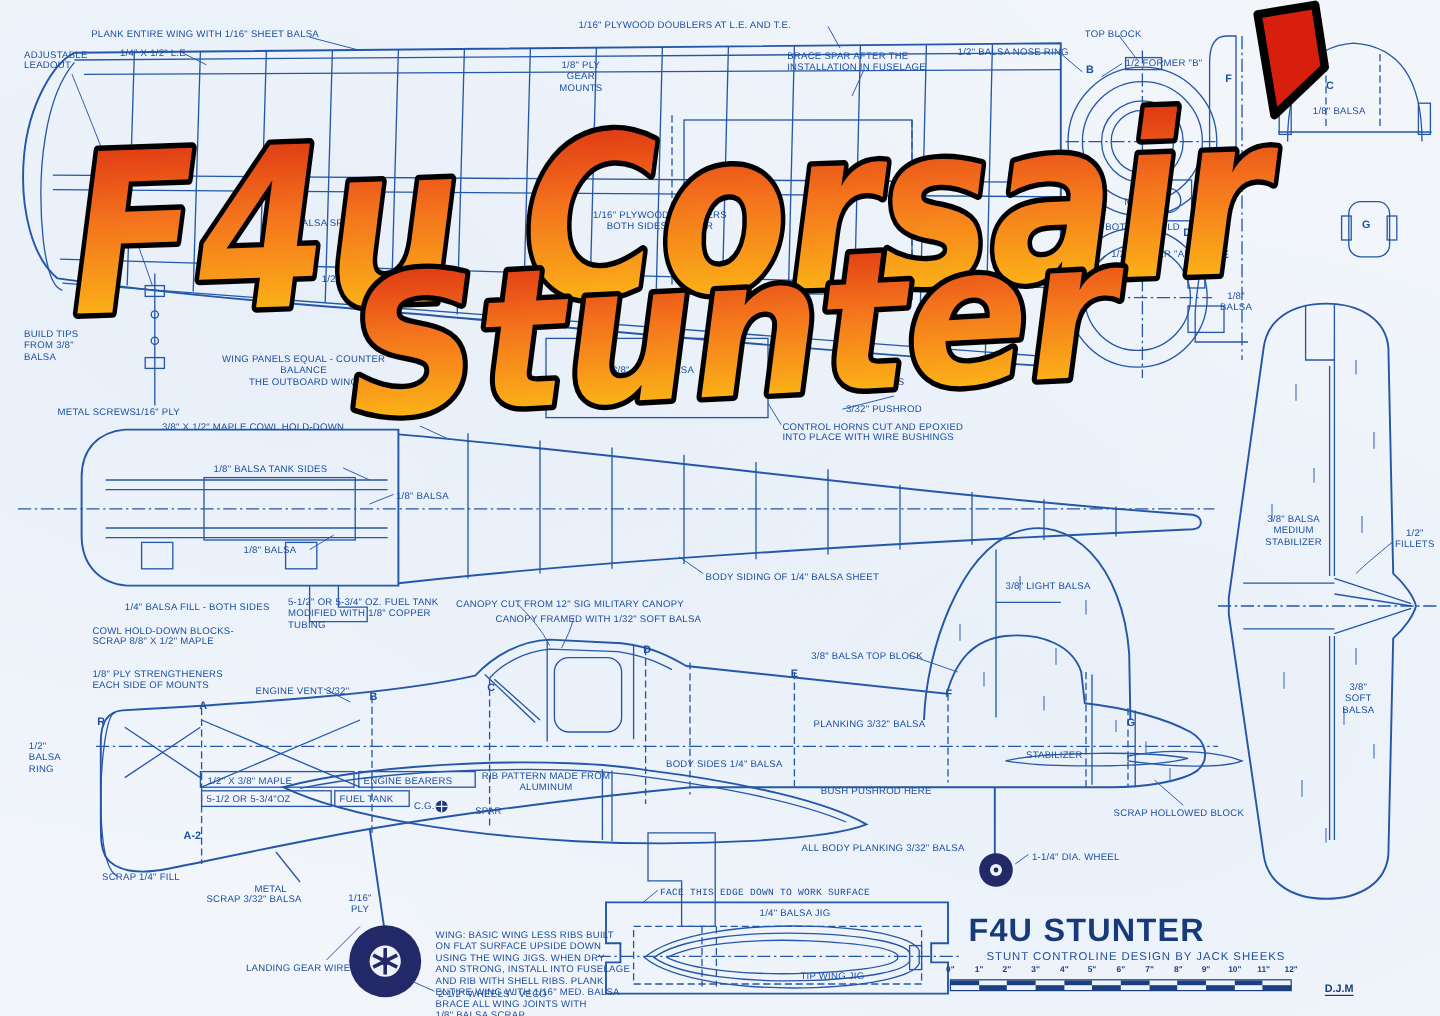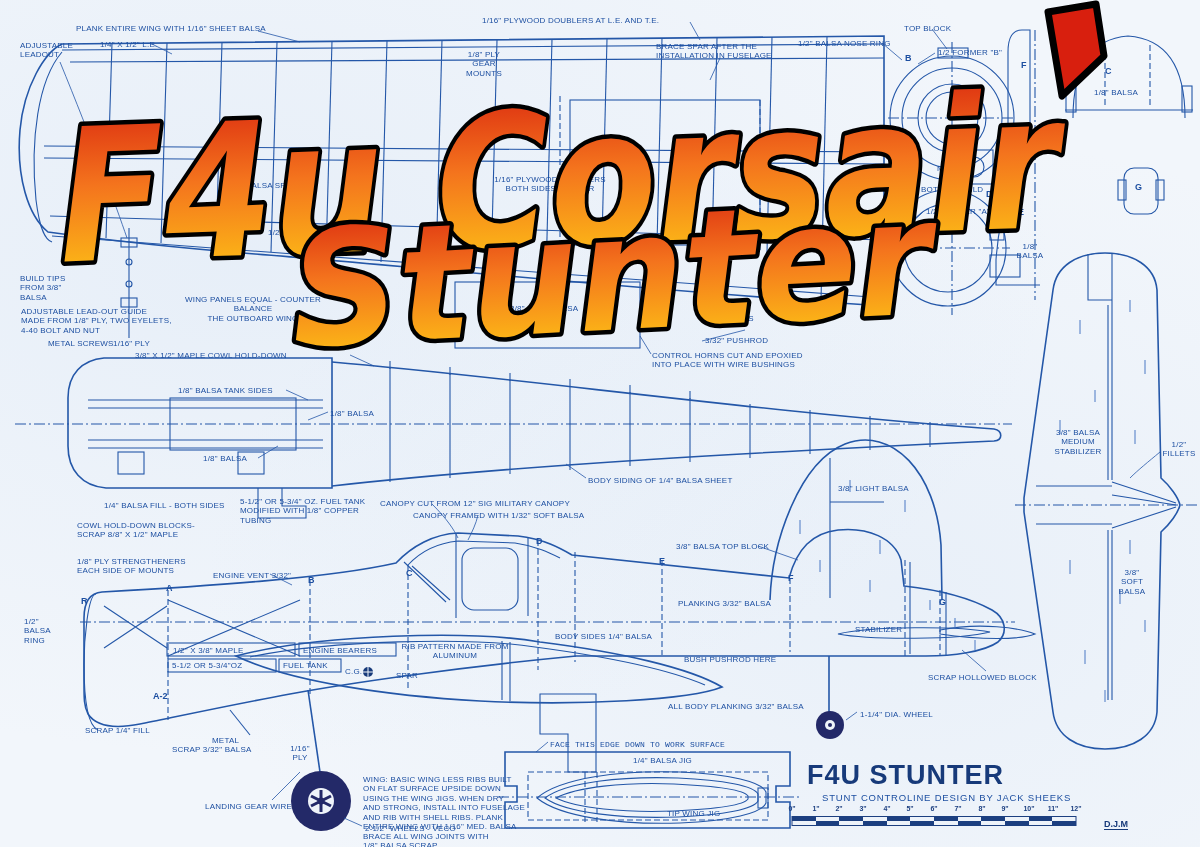--- a/index.html
+++ b/index.html
@@ -311,23 +311,20 @@
 <div class="st" style="left:1018px;top:207px;">E</div>
 <div class="lbl c" style="left:1008px;top:242px;width:44px;">1/8"
 BALSA</div>
 <div class="lbl c" style="left:470px;top:175px;width:160px;">1/16" PLYWOOD DOUBLERS
 BOTH SIDES OF SPAR</div>
 <div class="lbl" style="left:20px;top:274px;">BUILD TIPS
 FROM 3/8"
 BALSA</div>
 <div class="lbl c" style="left:168px;top:295px;width:170px;">WING PANELS EQUAL - COUNTER BALANCE
 THE OUTBOARD WING</div>
-<div class="lbl" style="left:21px;top:307px;">ADJUSTABLE LEAD-OUT GUIDE
-MADE FROM 1/8" PLY, TWO EYELETS,
-4-40 BOLT AND NUT</div>
 <div class="lbl" style="left:48px;top:339px;">METAL SCREWS</div>
 <div class="lbl" style="left:113px;top:339px;">1/16" PLY</div>
 <div class="lbl" style="left:135px;top:351px;">3/8" X 1/2" MAPLE COWL HOLD-DOWN</div>
 <div class="lbl" style="left:510px;top:304px;">3/8" SOFT BALSA</div>
 <div class="lbl" style="left:703px;top:314px;">BODY SIDES</div>
 <div class="lbl" style="left:705px;top:336px;">3/32" PUSHROD</div>
 <div class="lbl" style="left:652px;top:351px;">CONTROL HORNS CUT AND EPOXIED
 INTO PLACE WITH WIRE BUSHINGS</div>
 <div class="lbl" style="left:178px;top:386px;">1/8" BALSA TANK SIDES</div>
 <div class="lbl" style="left:330px;top:409px;">1/8" BALSA</div>

